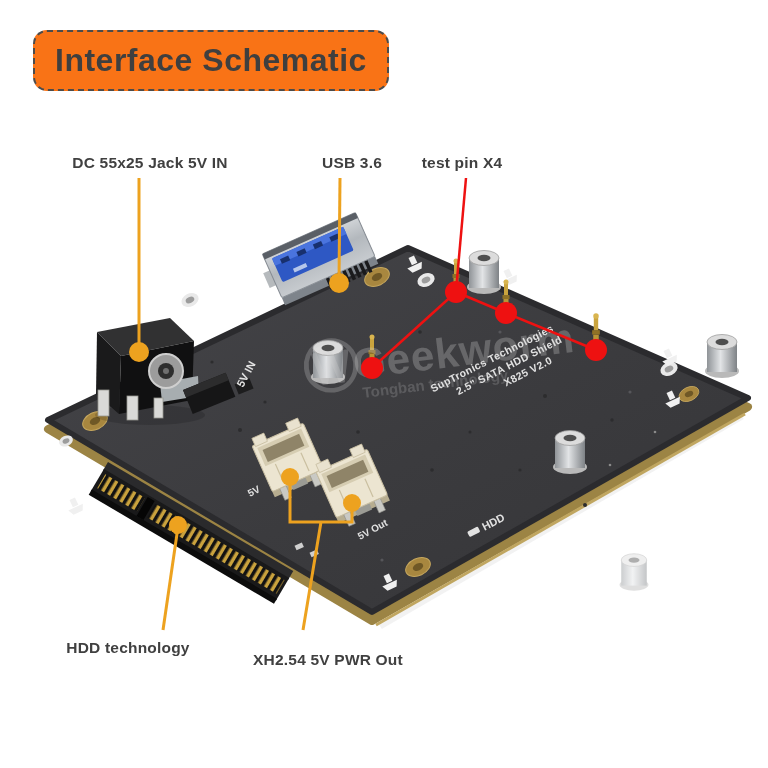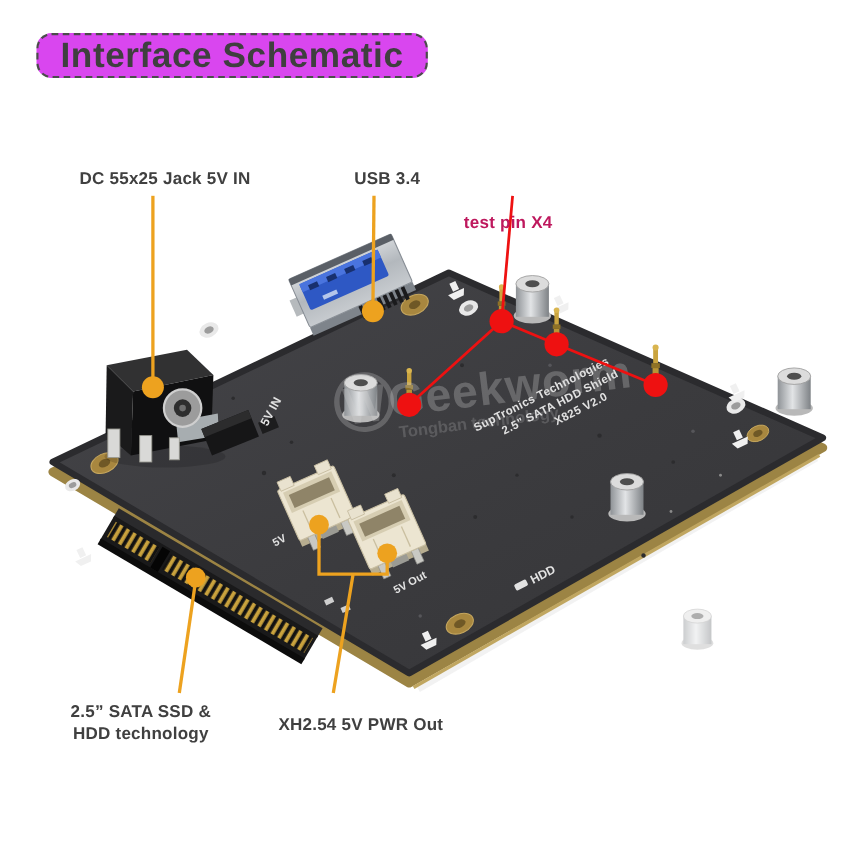--- a/index.html
+++ b/index.html
@@ -1,23 +1,23 @@
 <!DOCTYPE html>
 <html><head>
 <meta charset="utf-8">
 <style>
   html,body{margin:0;padding:0;background:#fff;}
   #stage{position:relative;width:768px;height:768px;background:#fff;overflow:hidden;
          font-family:"Liberation Sans", sans-serif;}
   #board-svg{position:absolute;left:0;top:0;}
   .lbl{position:absolute;text-align:center;font-size:15.5px;font-weight:700;
        color:#404040;letter-spacing:.2px;line-height:20px;}
-  .lbl.red{color:#be185d;margin-top:40px;}
-  #title-box{position:absolute;left:33px;top:30px;background:#d946ef;
-       border:2px dashed #4B4B4B;border-radius:14px;padding:0 20px;
+  .lbl.red{color:#404040;}
+  #title-box{position:absolute;left:33px;top:30px;background:#f97316;
+       border:2px dashed #4B4B4B;border-radius:14px;padding:10px 20px;
        font-size:32px;font-weight:700;color:#3F3F3F;letter-spacing:.5px;}
   svg text{font-family:"Liberation Sans", sans-serif;}
 </style>
 </head>
 <body>
 
 <div id="stage">
 
 <svg id="board-svg" width="768" height="768" viewBox="0 0 768 768">
   <defs>
@@ -245,23 +245,22 @@
     <circle cx="372" cy="368" r="11"></circle>
     <circle cx="506" cy="313" r="11"></circle>
     <circle cx="596" cy="350" r="11"></circle>
   </g>
 </svg>
 
   <div id="title-box">Interface Schematic</div>
 
   <div class="lbl" style="left:50px;top:153px;width:200px;">DC 55x25 Jack 5V IN</div>
 
-  <div class="lbl" style="left:302px;top:153px;width:100px;">USB 3.4</div>
+  <div class="lbl" style="left:302px;top:153px;width:100px;">USB 3.6</div>
 
   <div class="lbl red" style="left:402px;top:153px;width:120px;">test pin X4</div>
 
   <div class="lbl" style="left:28px;top:638px;width:200px;">
-    <div>2.5” SATA SSD &amp;</div>
     <div>HDD technology</div>
   </div>
 
   <div class="lbl" style="left:228px;top:650px;width:200px;">XH2.54 5V PWR Out</div>
 </div>
 
 </body></html>

